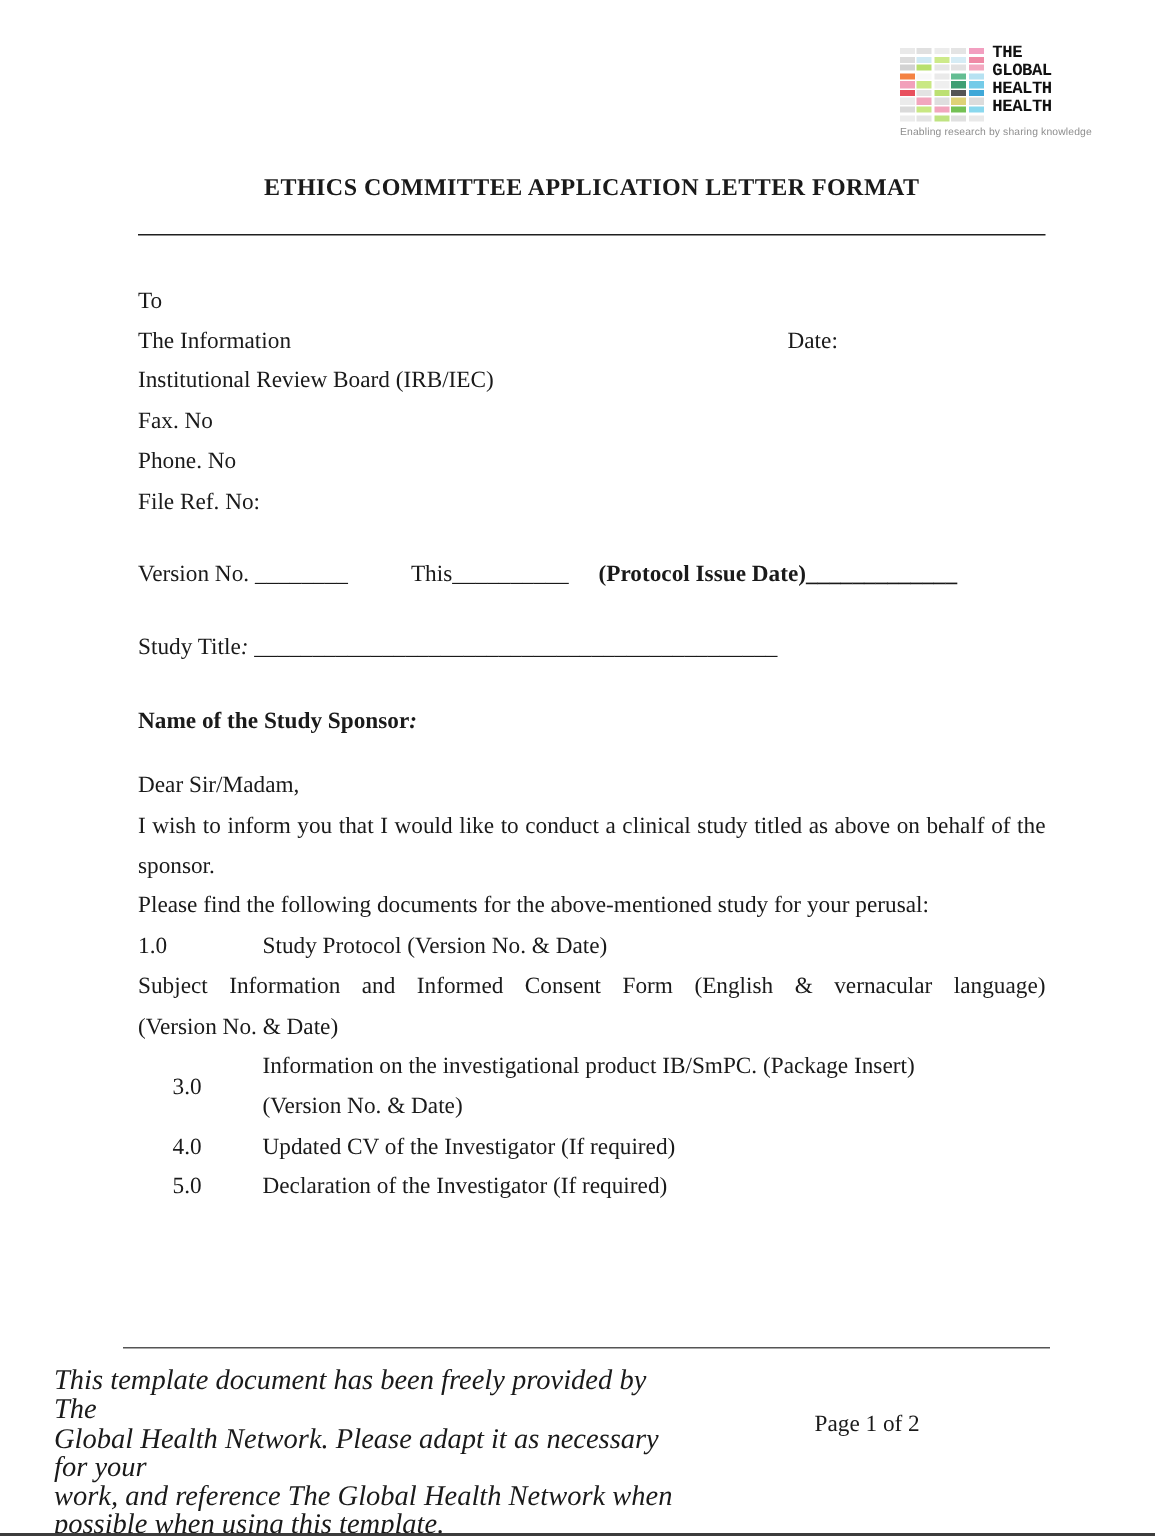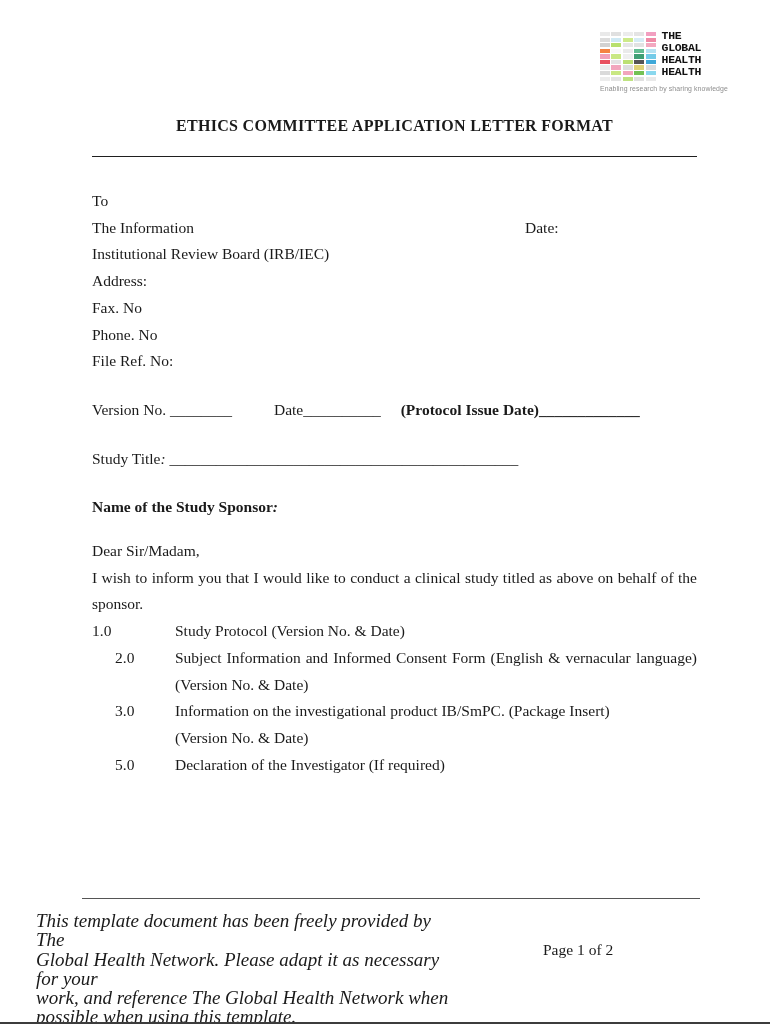--- a/index.html
+++ b/index.html
@@ -31,21 +31,21 @@
   .ital{font-style:italic;}
   .version-line{margin-top:22px;white-space:nowrap;}
   .vgap1{margin-left:42px;}
   .vgap2{margin-left:20px;}
   .study-line{margin-top:22px;white-space:nowrap;}
   .sponsor-line{margin-top:22px;font-weight:700;}
   .salutation{margin-top:17px;}
   .tline{min-height:26.7px;}
   .stretch{text-align:justify;text-align-last:justify;}
   
-  .doc-row{display:flex;}
+  .doc-row{display:flex;align-items:center;}
   .doc-num{width:83px;flex:0 0 83px;}
   .doc-row.indent .doc-num{padding-left:23px;box-sizing:border-box;}
   .doc-body{flex:1;}
   
   .footer-rule{position:absolute;left:82px;right:70px;top:898px;border-top:1.2px solid #555;height:0;}
   .footer-note{position:absolute;left:36px;top:911px;width:420px;font-style:italic;font-size:19px;}
   .footer-note .tline{min-height:19.3px;line-height:19.3px;}
   .footer-link-line{min-height:19.3px;line-height:19.3px;}
   .footer-link{color:#3a3ad6;cursor:pointer;}
   .page-num{position:absolute;left:543px;top:941px;font-size:15.5px;}
@@ -118,63 +118,70 @@
   <div class="title-rule"></div>
 
   <div class="content">
 
     <div>To</div>
     <div class="addr-line">
       <span>The Information</span>
       <span class="date-right">Date:</span>
     </div>
     <div>Institutional Review Board (IRB/IEC)</div>
-    <div>Address:</div>
     <div>Fax. No</div>
     <div>Phone. No</div>
     <div>File Ref. No:</div>
 
     <div class="version-line">
-      <span>Version No. </span><span>________</span><span class="vgap1">Date</span><span>__________</span><span class="vgap2 bold">(Protocol Issue Date)</span><span class="bold">_____________</span>
+      <span>Version No. </span><span>________</span><span class="vgap1">This</span><span>__________</span><span class="vgap2 bold">(Protocol Issue Date)</span><span class="bold">_____________</span>
     </div>
 
     <div class="study-line">
       <span>Study Title</span><span class="ital">:</span>
       <span>_____________________________________________</span>
     </div>
 
     <div class="sponsor-line">
       <span>Name of the Study Sponsor</span><span class="ital">:</span>
     </div>
 
     <div class="salutation">Dear Sir/Madam,</div>
     <div>
         <div class="tline stretch">I wish to inform you that I would like to conduct a clinical study titled as above on behalf of the</div>
         <div class="tline">sponsor.</div>
       </div>
+    <div>
+        <div class="tline">Please find the following documents for the above-mentioned study for your perusal:</div>
+      </div>
 
     <div>
         <div class="doc-row">
           <div class="doc-num">1.0</div>
           <div class="doc-body">
             <div class="tline">Study Protocol (Version No. &amp; Date)</div>
           </div>
         </div>
         <div class="doc-row indent">
-          <div class="doc-num">2.0</div>
           <div class="doc-body">
             <div class="tline stretch">Subject Information and Informed Consent Form (English &amp; vernacular language)</div>
             <div class="tline">(Version No. &amp; Date)</div>
           </div>
         </div>
         <div class="doc-row indent">
           <div class="doc-num">3.0</div>
           <div class="doc-body">
             <div class="tline">Information on the investigational product IB/SmPC. (Package Insert)</div>
             <div class="tline">(Version No. &amp; Date)</div>
+          </div>
+        </div>
+        <div class="doc-row indent">
+          <div class="doc-num">4.0</div>
+          <div class="doc-body">
+            <div class="tline">Updated CV of the Investigator (If required)</div>
           </div>
         </div>
         <div class="doc-row indent">
           <div class="doc-num">5.0</div>
           <div class="doc-body">
             <div class="tline">Declaration of the Investigator (If required)</div>
           </div>
         </div>
       </div>
 

